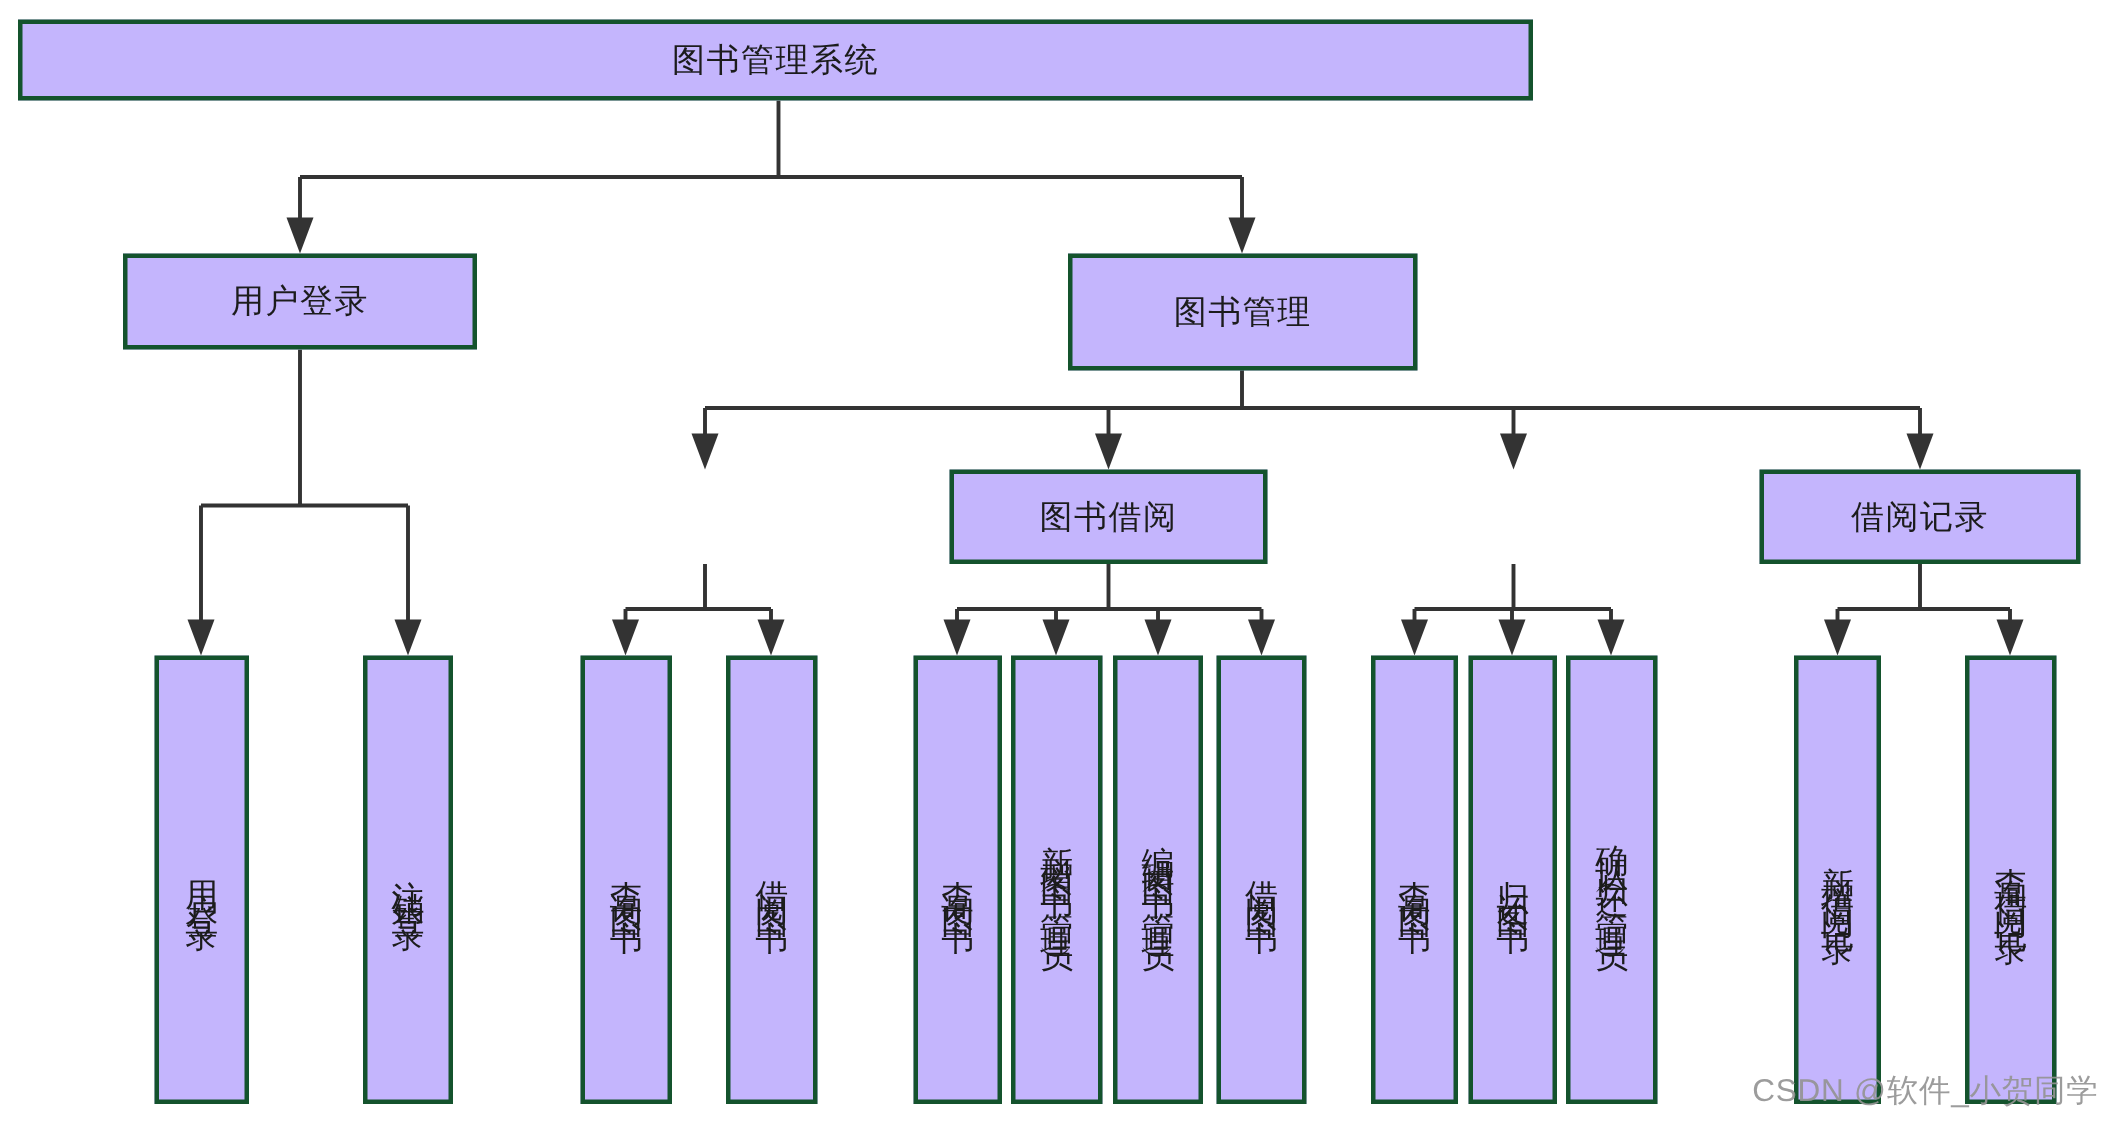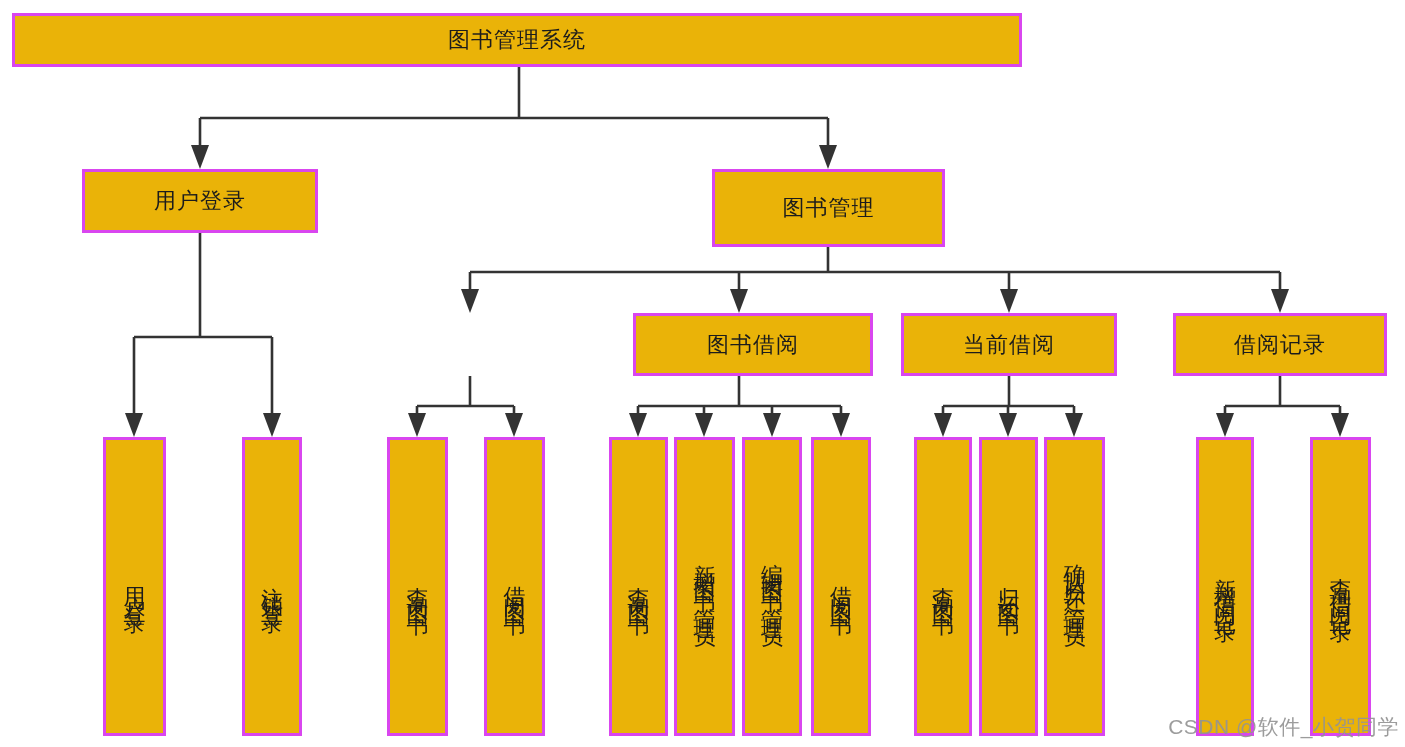--- a/index.html
+++ b/index.html
@@ -7,22 +7,22 @@
     position:relative;
     width:1405px;height:747px;
     background:#ffffff;
     font-family:"Liberation Sans", sans-serif;
     overflow:hidden;
   }
   .wires{position:absolute;left:0;top:0;z-index:1;}
   .box{
     position:absolute;
     box-sizing:border-box;
-    border:3px solid #d946ef;
-    background:#eab308;
+    border:3px solid #14532d;
+    background:#c4b5fd;
     color:#1c1c1c;
     display:flex;
     align-items:center;
     justify-content:center;
     z-index:2;
     font-size:22px;
     letter-spacing:1px;
   }
   .leaf{
     writing-mode:vertical-rl;
@@ -85,22 +85,21 @@
       <polygon points="1216,413 1234,413 1225,437"></polygon>
       <polygon points="1331,413 1349,413 1340,437"></polygon>
     </g>
   </svg>
 
   <div class="box" style="left:12px;top:13px;width:1010px;height:54px">图书管理系统</div>
 
   <div class="box" style="left:82px;top:169px;width:236px;height:64px">用户登录</div>
   <div class="box" style="left:712px;top:169px;width:233px;height:78px">图书管理</div>
 
-  <div class="box" style="left:633px;top:313px;width:240px;height:63px">图书借阅</div>
-  <div class="box" style="left:901px;top:313px;width:216px;height:63px">当前借阅</div>
+  <div class="box" style="left:633px;top:313px;width:212px;height:63px">图书借阅</div>
   <div class="box" style="left:1173px;top:313px;width:214px;height:63px">借阅记录</div>
 
   <div class="box leaf" style="left:103px;top:437px;width:63px;height:299px">用户登录</div>
   <div class="box leaf" style="left:242px;top:437px;width:60px;height:299px">注销登录</div>
   <div class="box leaf" style="left:387px;top:437px;width:61px;height:299px">查询图书</div>
   <div class="box leaf" style="left:484px;top:437px;width:61px;height:299px">借阅图书</div>
   <div class="box leaf" style="left:609px;top:437px;width:59px;height:299px">查询图书</div>
   <div class="box leaf" style="left:674px;top:437px;width:61px;height:299px">新增图书（管理员）</div>
   <div class="box leaf" style="left:742px;top:437px;width:60px;height:299px">编辑图书（管理员）</div>
   <div class="box leaf" style="left:811px;top:437px;width:60px;height:299px">借阅图书</div>

